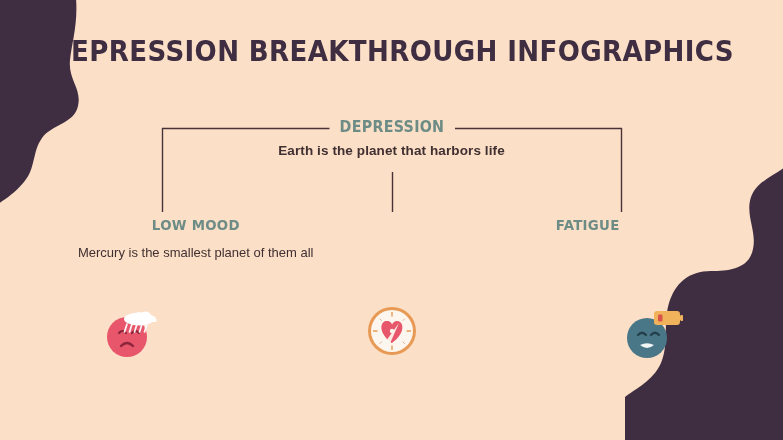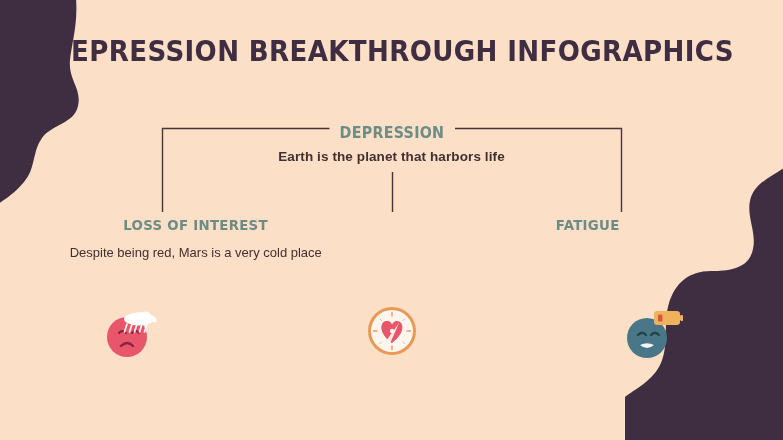--- a/index.html
+++ b/index.html
@@ -56,21 +56,21 @@
   #bracket {
     position: absolute;
     top: 118px;
     left: 0;
     width: 783px;
     height: 100px;
   }
   
   #root-node {
     position: absolute;
-    top: 124px;
+    top: 118px;
     left: 0;
     width: 783px;
     text-align: center;
   }
   #root-title {
     display: inline-block;
     background: #fbdfc7;
     padding: 0 11px;
     font-family: "DejaVu Sans", sans-serif;
     font-size: 15.5px;
@@ -156,22 +156,22 @@
     <line x1="392.5" y1="54" x2="392.5" y2="94" stroke="#4a3338" stroke-width="1.4"></line>
   </svg>
 
   <div id="root-node">
     <div id="root-title">DEPRESSION</div>
     <div id="root-desc">Earth is the planet that harbors life</div>
   </div>
 
   <div id="columns">
     <div class="column">
-      <div class="col-title">LOSS OF INTEREST</div>
-      <div class="col-desc">Despite being red, Mars is a very cold place</div>
+      <div class="col-title">LOW MOOD</div>
+      <div class="col-desc">Mercury is the smallest planet of them all</div>
     </div>
     <div class="column">
       <div class="col-title">FATIGUE</div>
     </div>
   </div>
 
   <div id="icons">
 
     <div class="icon-cell">
       <svg width="58" height="56" viewBox="0 0 58 56">

